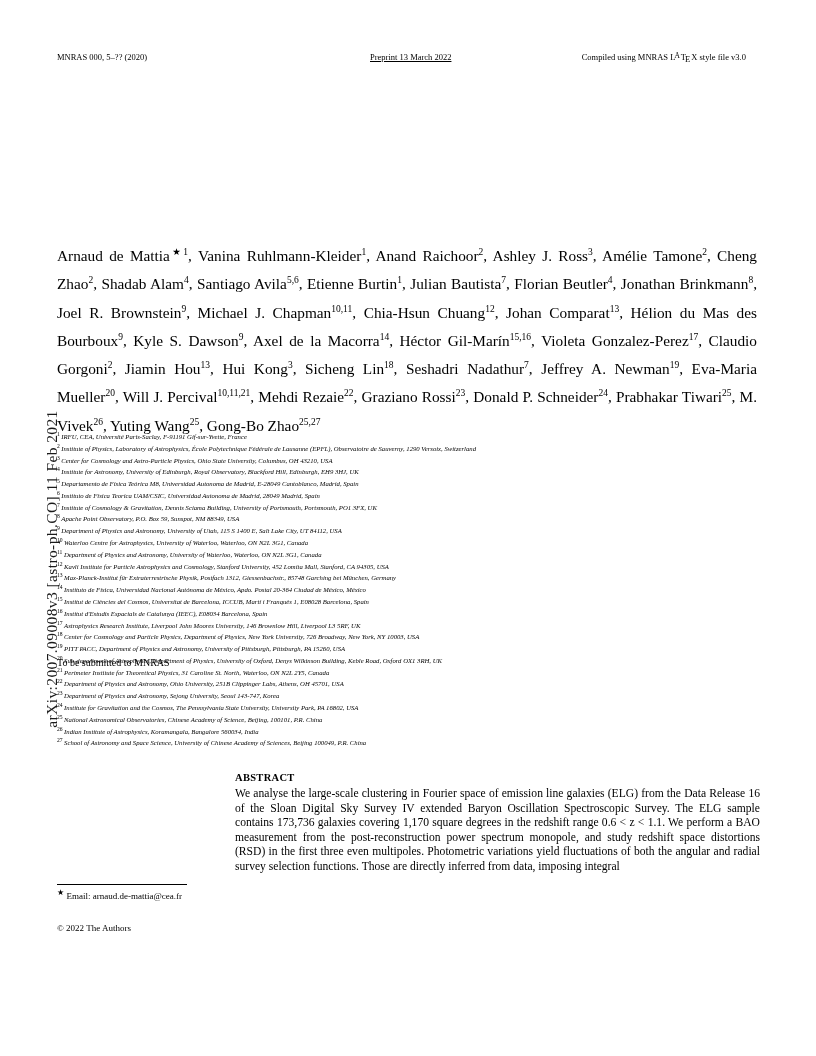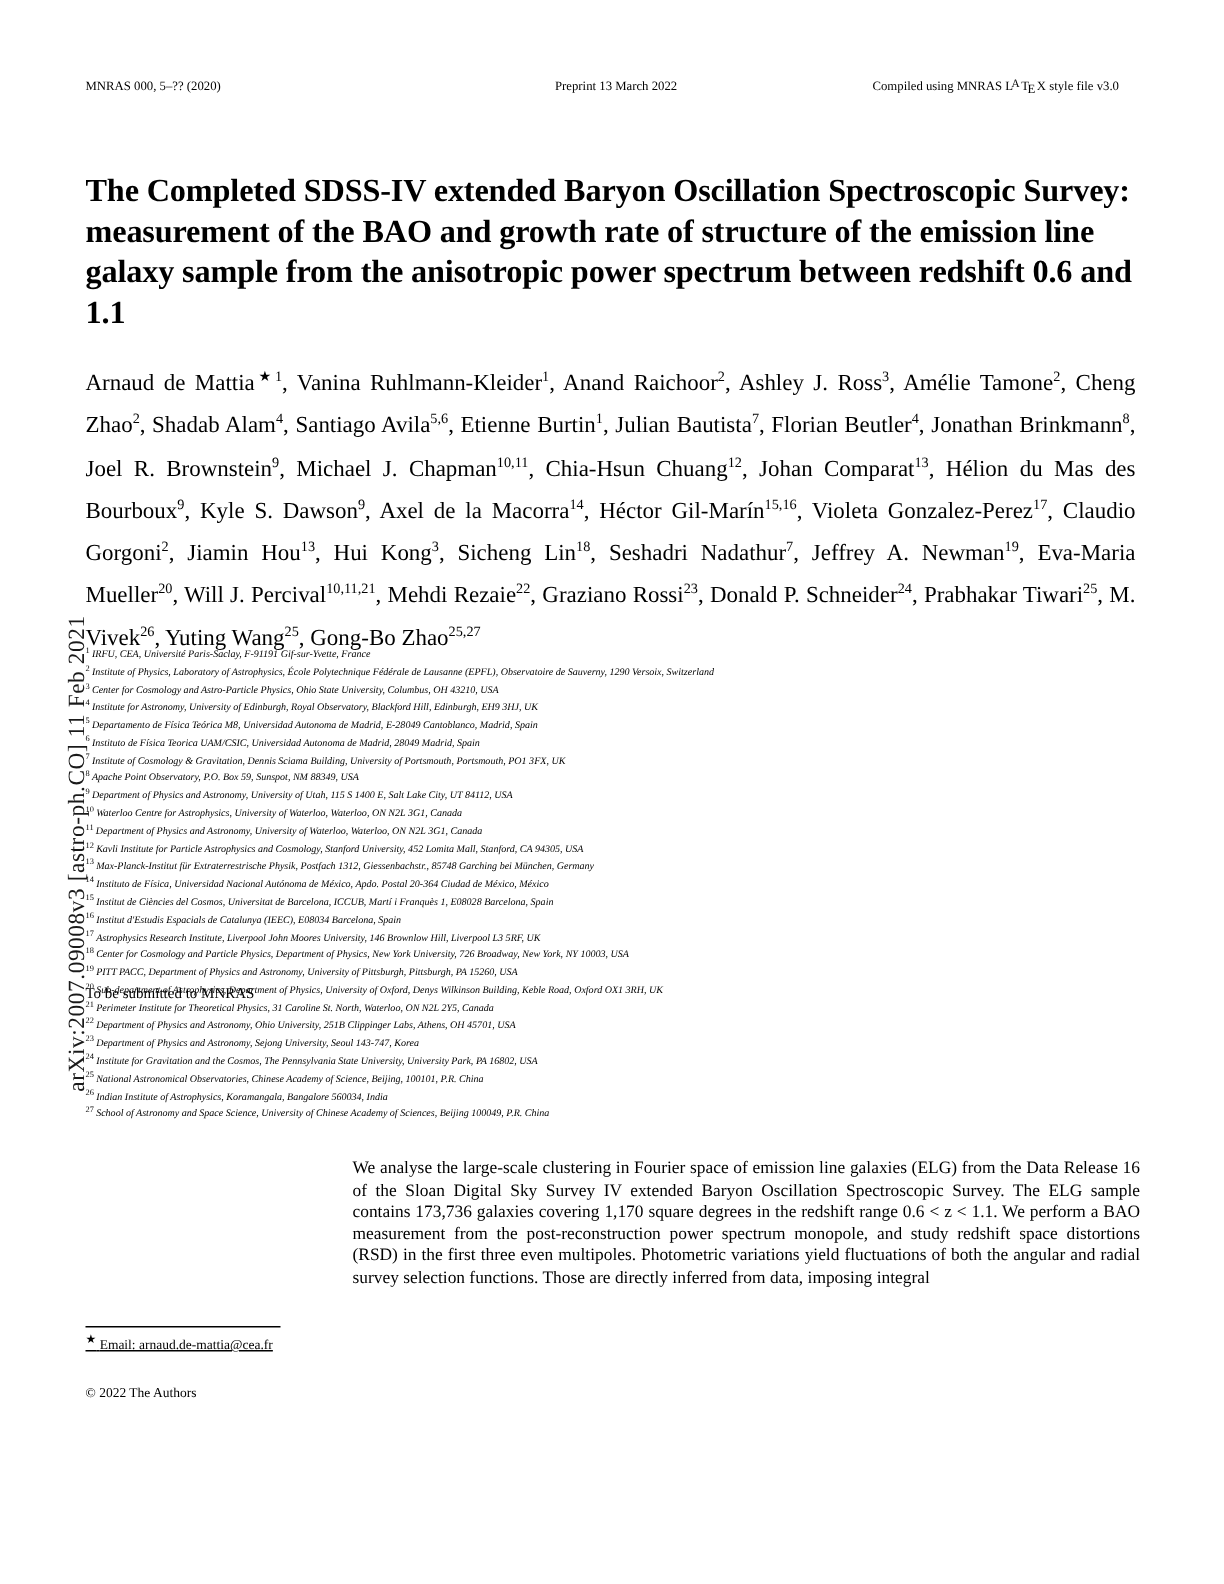--- a/index.html
+++ b/index.html
@@ -42,21 +42,21 @@
   
   .runhead {
     position: absolute;
     top: 52px;
     left: 57px;
     width: 703px;
     font-size: 8.5px;
     color: #000;
   }
   .runhead .left { position: absolute; left: 0; top: 0; }
-  .runhead .mid  { position: absolute; left: 313px; top: 0; }
+  .runhead .mid  { position: absolute; left: 313px; top: 0; text-decoration: underline; }
   .runhead .right{ position: absolute; right: 14px; top: 0; }
 
   
   .title {
     position: absolute;
     top: 100px;
     left: 57px;
     width: 700px;
     font-size: 21.5px;
     font-weight: bold;
@@ -129,21 +129,20 @@
     top: 884px;
     left: 57px;
     width: 130px;
     border-top: 0.6px solid #000;
   }
   .footnote {
     position: absolute;
     top: 888px;
     left: 57px;
     font-size: 9px;
-    text-decoration: underline;
   }
   .footnote .star { vertical-align: super; font-size: 8px; }
 
   .copyright {
     position: absolute;
     top: 923px;
     left: 57px;
     font-size: 9px;
   }
 </style>
@@ -153,21 +152,20 @@
 <div class="page">
 
   <div class="arxiv-stamp">arXiv:2007.09008v3  [astro-ph.CO]  11 Feb 2021</div>
 
   <div class="runhead">
     <span class="left">MNRAS 000, 5–?? (2020)</span>
     <span class="mid">Preprint 13 March 2022</span>
     <span class="right">Compiled using MNRAS L<span style="font-size:7.5px; position:relative; top:-2px; left:-1px;">A</span>T<span style="font-size:8.5px; position:relative; top:2px; left:-1px;">E</span>X style file v3.0</span>
   </div>
 
-  <h1 class="title">The Completed SDSS-IV extended Baryon Oscillation Spectroscopic Survey: measurement of the BAO and growth rate of structure of the emission line galaxy sample from the anisotropic power spectrum between redshift 0.6 and 1.1</h1>
 
   <div class="authors">Arnaud de Mattia<sup>★1</sup>, Vanina Ruhlmann-Kleider<sup>1</sup>, Anand Raichoor<sup>2</sup>, Ashley J. Ross<sup>3</sup>, Amélie Tamone<sup>2</sup>, Cheng Zhao<sup>2</sup>, Shadab Alam<sup>4</sup>, Santiago Avila<sup>5,6</sup>, Etienne Burtin<sup>1</sup>, Julian Bautista<sup>7</sup>, Florian Beutler<sup>4</sup>, Jonathan Brinkmann<sup>8</sup>, Joel R. Brownstein<sup>9</sup>, Michael J. Chapman<sup>10,11</sup>, Chia-Hsun Chuang<sup>12</sup>, Johan Comparat<sup>13</sup>, Hélion du Mas des Bourboux<sup>9</sup>, Kyle S. Dawson<sup>9</sup>, Axel de la Macorra<sup>14</sup>, Héctor Gil-Marín<sup>15,16</sup>, Violeta Gonzalez-Perez<sup>17</sup>, Claudio Gorgoni<sup>2</sup>, Jiamin Hou<sup>13</sup>, Hui Kong<sup>3</sup>, Sicheng Lin<sup>18</sup>, Seshadri Nadathur<sup>7</sup>, Jeffrey A. Newman<sup>19</sup>, Eva-Maria Mueller<sup>20</sup>, Will J. Percival<sup>10,11,21</sup>, Mehdi Rezaie<sup>22</sup>, Graziano Rossi<sup>23</sup>, Donald P. Schneider<sup>24</sup>, Prabhakar Tiwari<sup>25</sup>, M. Vivek<sup>26</sup>, Yuting Wang<sup>25</sup>, Gong-Bo Zhao<sup>25,27</sup></div>
 
   <div class="affils">
       <div class="aff"><span class="num">1</span><span>IRFU, CEA, Université Paris-Saclay, F-91191 Gif-sur-Yvette, France</span></div>
       <div class="aff"><span class="num">2</span><span>Institute of Physics, Laboratory of Astrophysics, École Polytechnique Fédérale de Lausanne (EPFL), Observatoire de Sauverny, 1290 Versoix, Switzerland</span></div>
       <div class="aff"><span class="num">3</span><span>Center for Cosmology and Astro-Particle Physics, Ohio State University, Columbus, OH 43210, USA</span></div>
       <div class="aff"><span class="num">4</span><span>Institute for Astronomy, University of Edinburgh, Royal Observatory, Blackford Hill, Edinburgh, EH9 3HJ, UK</span></div>
       <div class="aff"><span class="num">5</span><span>Departamento de Física Teórica M8, Universidad Autonoma de Madrid, E-28049 Cantoblanco, Madrid, Spain</span></div>
       <div class="aff"><span class="num">6</span><span>Instituto de Física Teorica UAM/CSIC, Universidad Autonoma de Madrid, 28049 Madrid, Spain</span></div>
@@ -190,20 +188,21 @@
       <div class="aff"><span class="num">23</span><span>Department of Physics and Astronomy, Sejong University, Seoul 143-747, Korea</span></div>
       <div class="aff"><span class="num">24</span><span>Institute for Gravitation and the Cosmos, The Pennsylvania State University, University Park, PA 16802, USA</span></div>
       <div class="aff"><span class="num">25</span><span>National Astronomical Observatories, Chinese Academy of Science, Beijing, 100101, P.R. China</span></div>
       <div class="aff"><span class="num">26</span><span>Indian Institute of Astrophysics, Koramangala, Bangalore 560034, India</span></div>
       <div class="aff"><span class="num">27</span><span>School of Astronomy and Space Science, University of Chinese Academy of Sciences, Beijing 100049, P.R. China</span></div>
     </div>
 
   <div class="submitted">To be submitted to MNRAS</div>
 
   <div class="abstract">
+    <h2>ABSTRACT</h2>
     <p>We analyse the large-scale clustering in Fourier space of emission line galaxies (ELG) from the Data Release 16 of the Sloan Digital Sky Survey IV extended Baryon Oscillation Spectroscopic Survey. The ELG sample contains 173,736 galaxies covering 1,170 square degrees in the redshift range 0.6 &lt; z &lt; 1.1. We perform a BAO measurement from the post-reconstruction power spectrum monopole, and study redshift space distortions (RSD) in the first three even multipoles. Photometric variations yield fluctuations of both the angular and radial survey selection functions. Those are directly inferred from data, imposing integral</p>
   </div>
 
   <div class="footnote-rule"></div>
   <div class="footnote">
     <span class="star">★</span>
     <span>Email: arnaud.de-mattia@cea.fr</span>
   </div>
 
   <div class="copyright">© 2022 The Authors</div>

